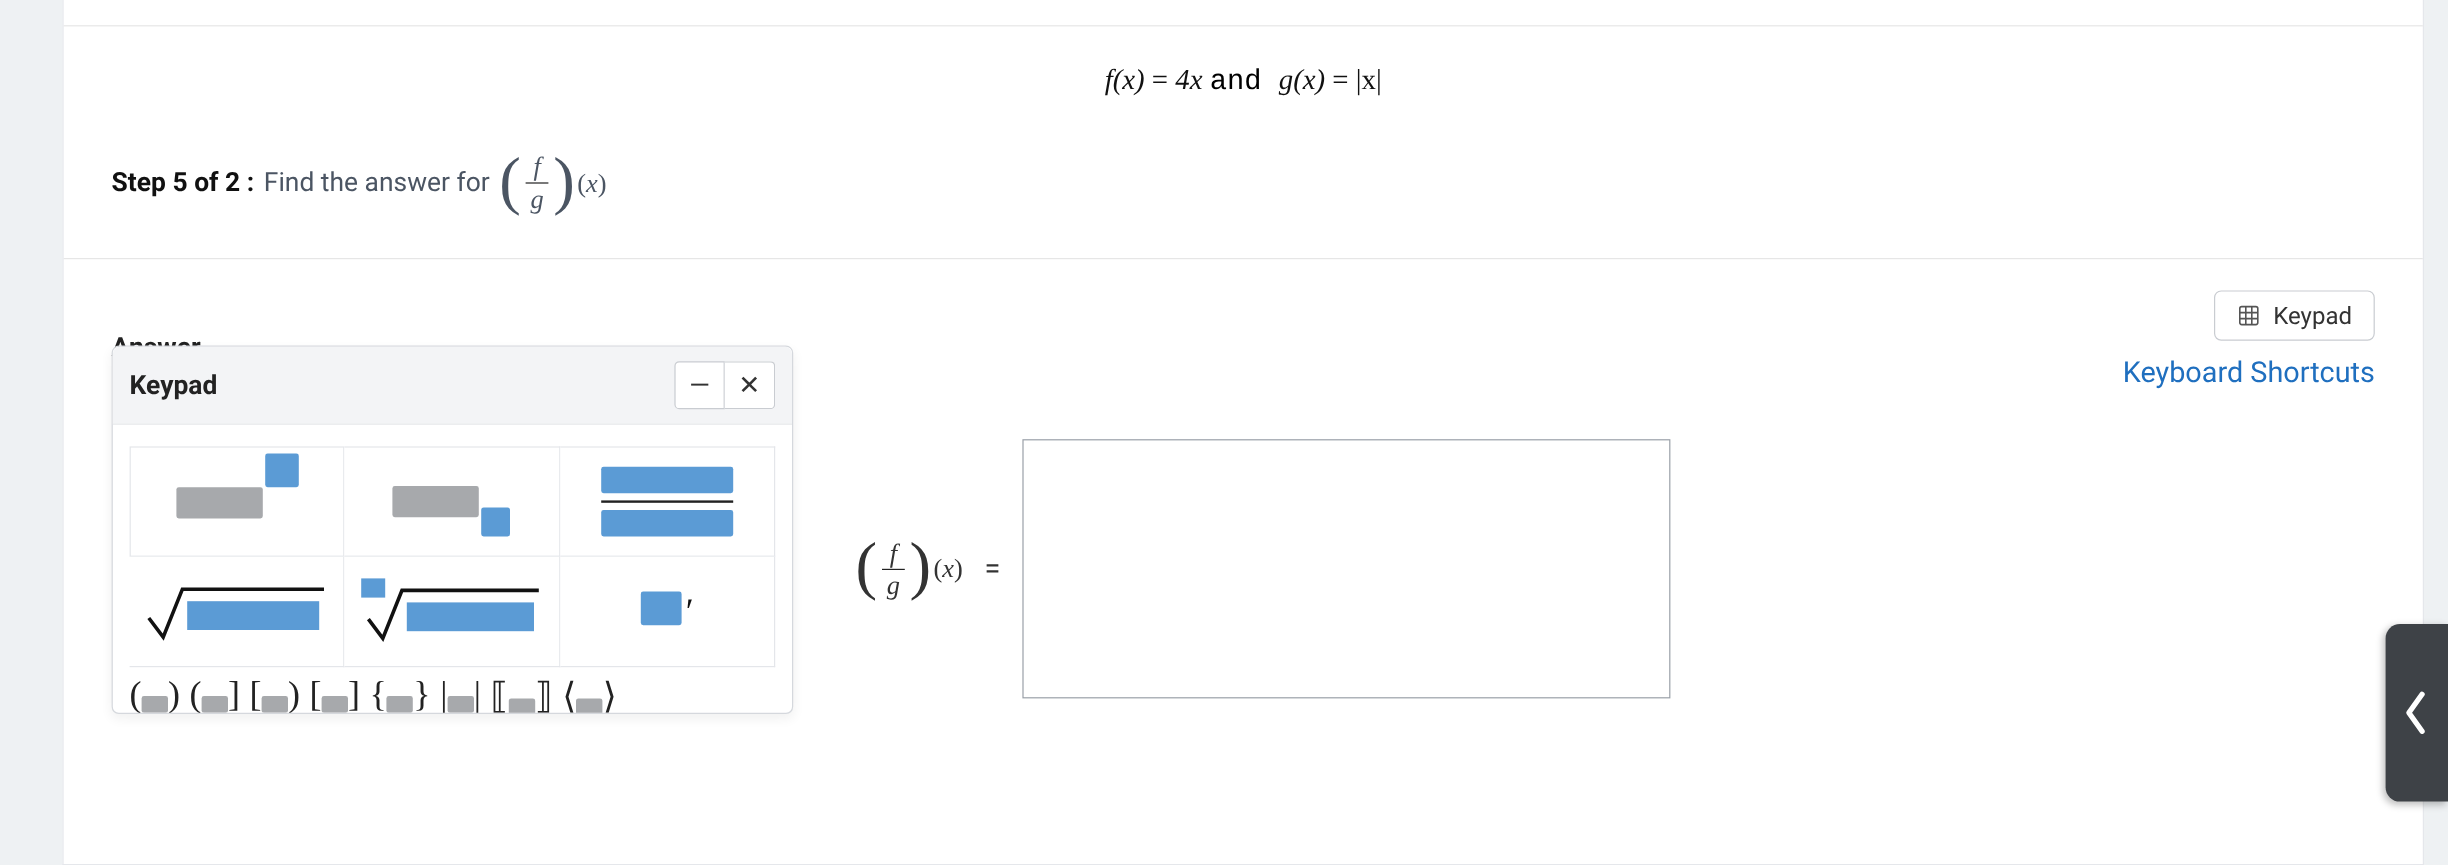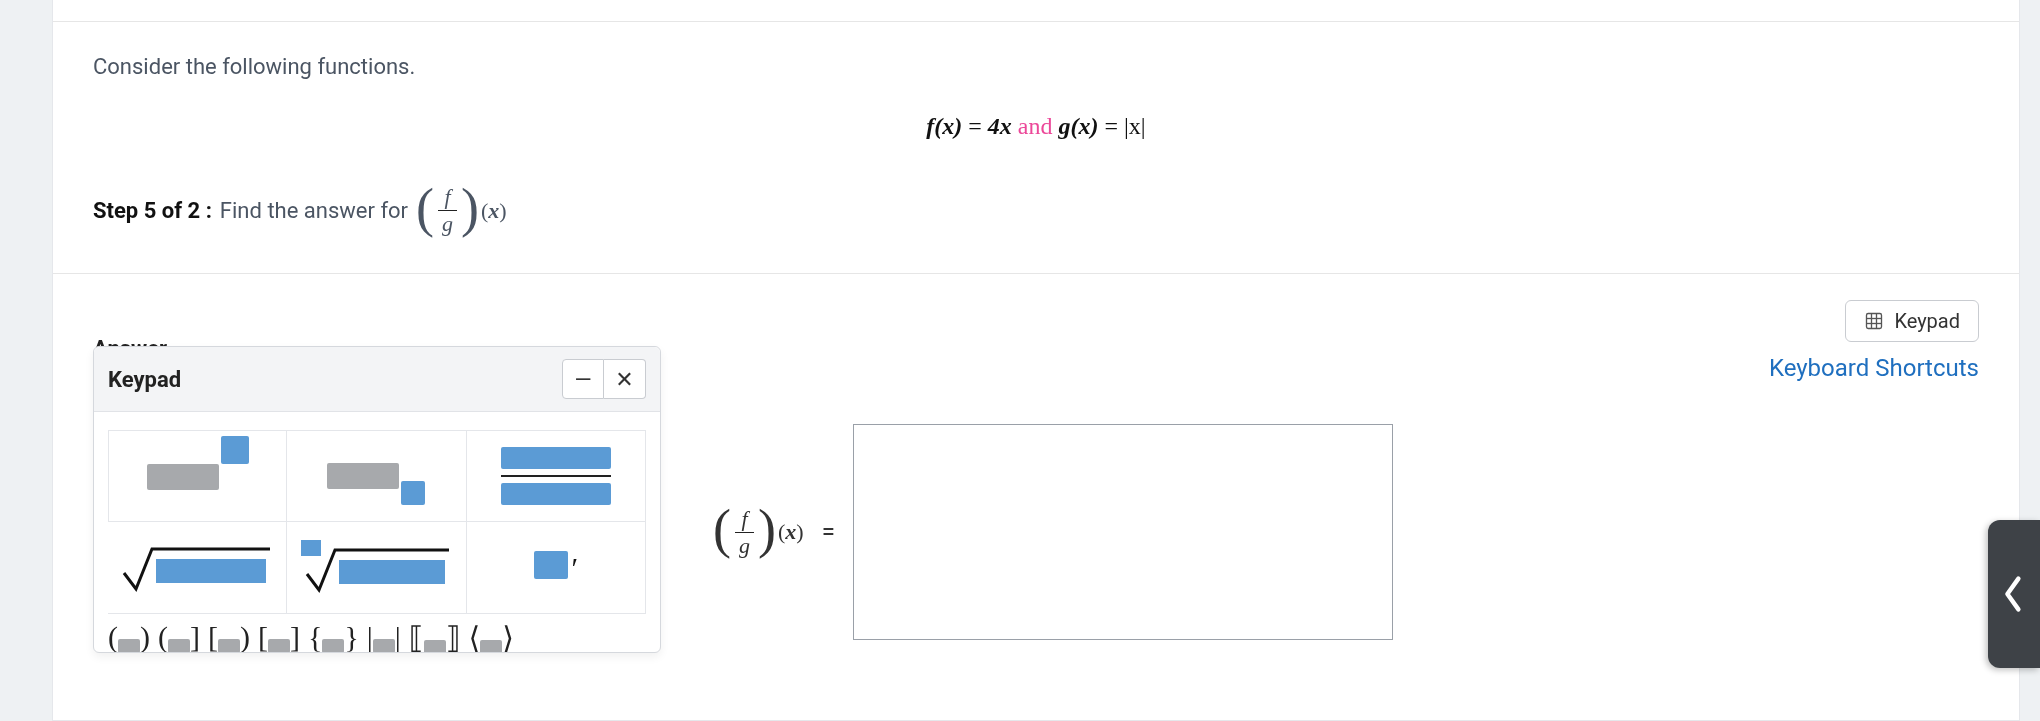--- a/index.html
+++ b/index.html
@@ -57,22 +57,22 @@
   .q-functions {
     text-align: center;
     font-size: 24px;
     font-style: italic;
     font-family: Georgia, "Times New Roman", serif;
     color: #111;
     margin-bottom: 44px;
   }
   .q-functions .and-word {
     font-style: normal;
-    font-family: Liberation Serif, serif;
-    color: #ec4899;
+    font-family: Liberation Mono, monospace;
+    color: #000000;
   }
   .step-row {
     display: flex;
     align-items: center;
     font-size: 22px;
     color: #4b5563;
     gap: 8px;
     flex-wrap: wrap;
   }
   .step-row .step-label { font-weight: 700; color: #111; }
@@ -284,36 +284,35 @@
     background: #3e4247;
     border-radius: 12px 0 0 12px;
     display: flex;
     align-items: center;
     justify-content: center;
     box-shadow: -2px 2px 6px rgba(0,0,0,0.25);
     cursor: pointer;
   }
   .side-tab svg { color: #fff; }
 
-  .math-it { font-family: Georgia, "Times New Roman", serif; font-style: italic; font-weight: bold; }
+  .math-it { font-family: Georgia, "Times New Roman", serif; font-style: italic; }
 </style>
 </head>
 <body>
 
 <div class="page">
   <div class="left-gutter"></div>
   <div class="right-gutter"></div>
 
   <div class="content-card">
 
     <div class="top-strip">
     </div>
 
     <div class="question-area">
-      <div class="q-intro">Consider the following functions.</div>
 
       <div class="q-functions">
         <span class="math-it">f(x)</span>
         <span style="font-style:normal;"> = </span>
         <span class="math-it">4x</span>
         <span class="and-word"> and </span>
         <span class="math-it">g(x)</span>
         <span style="font-style:normal;"> = </span>
         <span style="font-style:normal; font-family:Georgia,serif;">|x|</span>
       </div>

